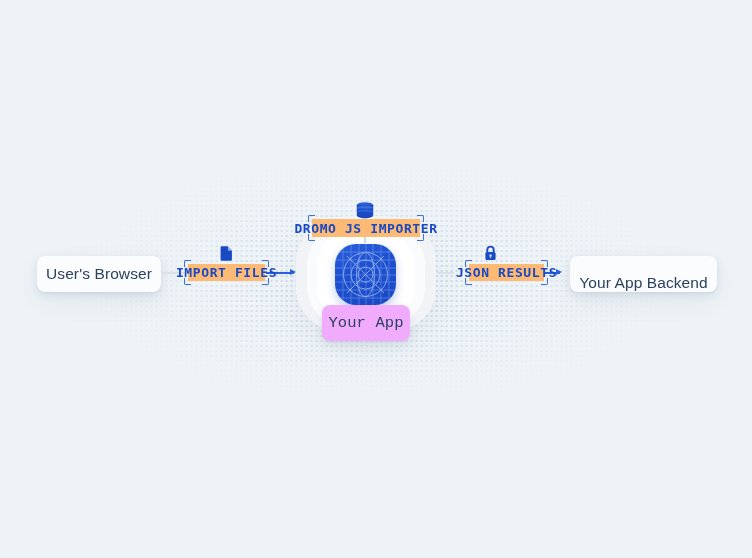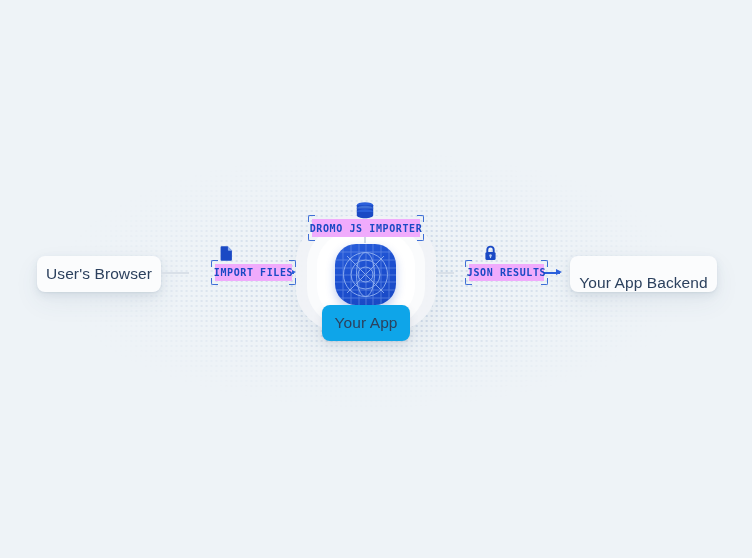--- a/index.html
+++ b/index.html
@@ -74,23 +74,24 @@
     width: 147px;
     height: 36px;
     align-items: flex-end;
   }
   #pill-yourapp {
     left: 322px;
     top: 305px;
     width: 88px;
     height: 36px;
     z-index: 7;
-    background: #0ea5e9;
+    background: #f0abfc;
     box-shadow: 0 4px 10px rgba(60,85,120,0.11),
                 0 1px 2px rgba(60,85,120,0.08);
+    font-family: Liberation Mono, monospace;
   }
 
   
   .halo {
     position: absolute;
     border-radius: 38%;
     background: #ffffff;
   }
   #halo-outer {
     left: 296px;
@@ -132,45 +133,45 @@
     box-shadow: 0 4px 10px rgba(26,73,196,0.28);
   }
   #app-icon svg { display: block; }
 
   
   .tag {
     position: absolute;
     display: flex;
     align-items: center;
     justify-content: center;
-    background: #f0abfc;
+    background: #fdba74;
     color: #1a49c4;
     font-family: "DejaVu Sans Mono", "Liberation Mono", monospace;
-    font-size: 10px;
+    font-size: 13px;
     font-weight: bold;
     letter-spacing: 0.6px;
     height: 17px;
     box-sizing: border-box;
     white-space: nowrap;
     z-index: 8;
   }
   .tag .corner {
     position: absolute;
     width: 6px;
     height: 6px;
     border-color: #3e6fd6;
     border-style: solid;
     border-width: 0;
   }
   .tag .c-tl { left: -4px; top: -4px; border-left-width: 1.6px; border-top-width: 1.6px; border-top-left-radius: 2px; }
   .tag .c-tr { right: -4px; top: -4px; border-right-width: 1.6px; border-top-width: 1.6px; border-top-right-radius: 2px; }
   .tag .c-bl { left: -4px; bottom: -4px; border-left-width: 1.6px; border-bottom-width: 1.6px; border-bottom-left-radius: 2px; }
   .tag .c-br { right: -4px; bottom: -4px; border-right-width: 1.6px; border-bottom-width: 1.6px; border-bottom-right-radius: 2px; }
 
-  #tag-import { left: 188px; top: 264px; width: 77px; margin-left: 27px; }
+  #tag-import { left: 188px; top: 264px; width: 77px; }
   #tag-json   { left: 469px; top: 264px; width: 75px; }
   #tag-dromo  { left: 312px; top: 219px; width: 108px; height: 18px; }
 
   
   .mini-icon {
     position: absolute;
     z-index: 8;
   }
   #icon-file { left: 220px; top: 245px; }
   #icon-lock { left: 484px; top: 245px; }

